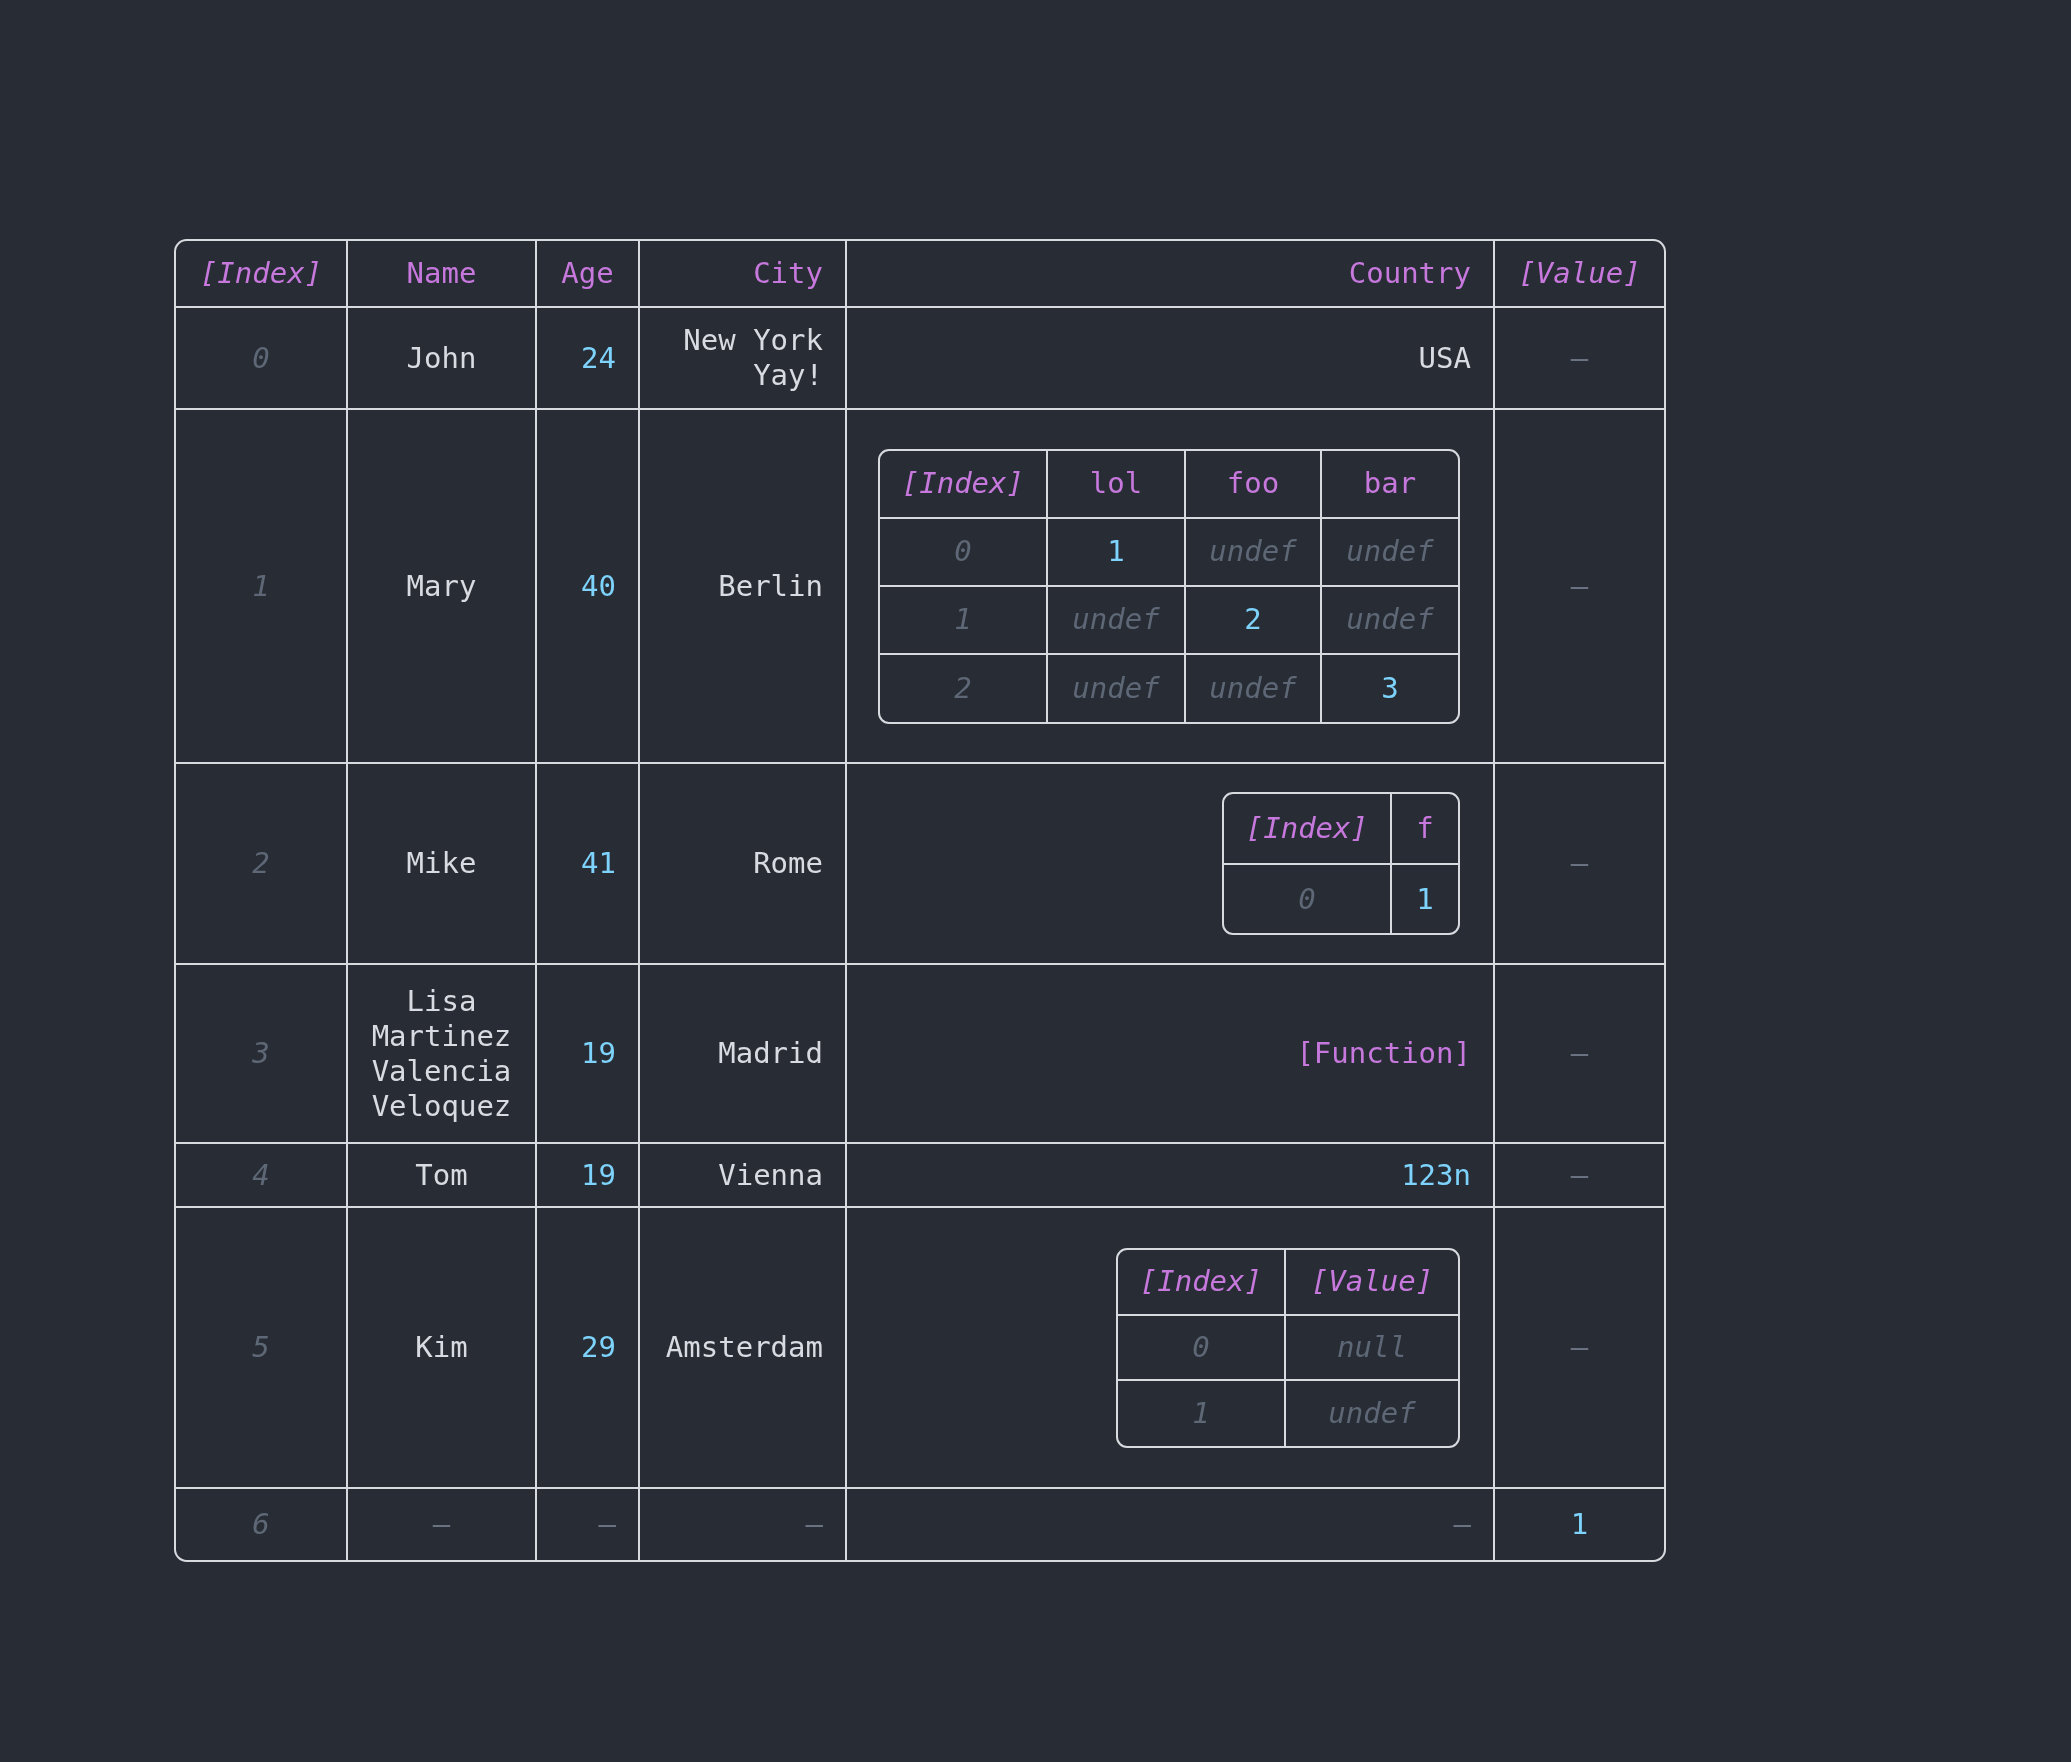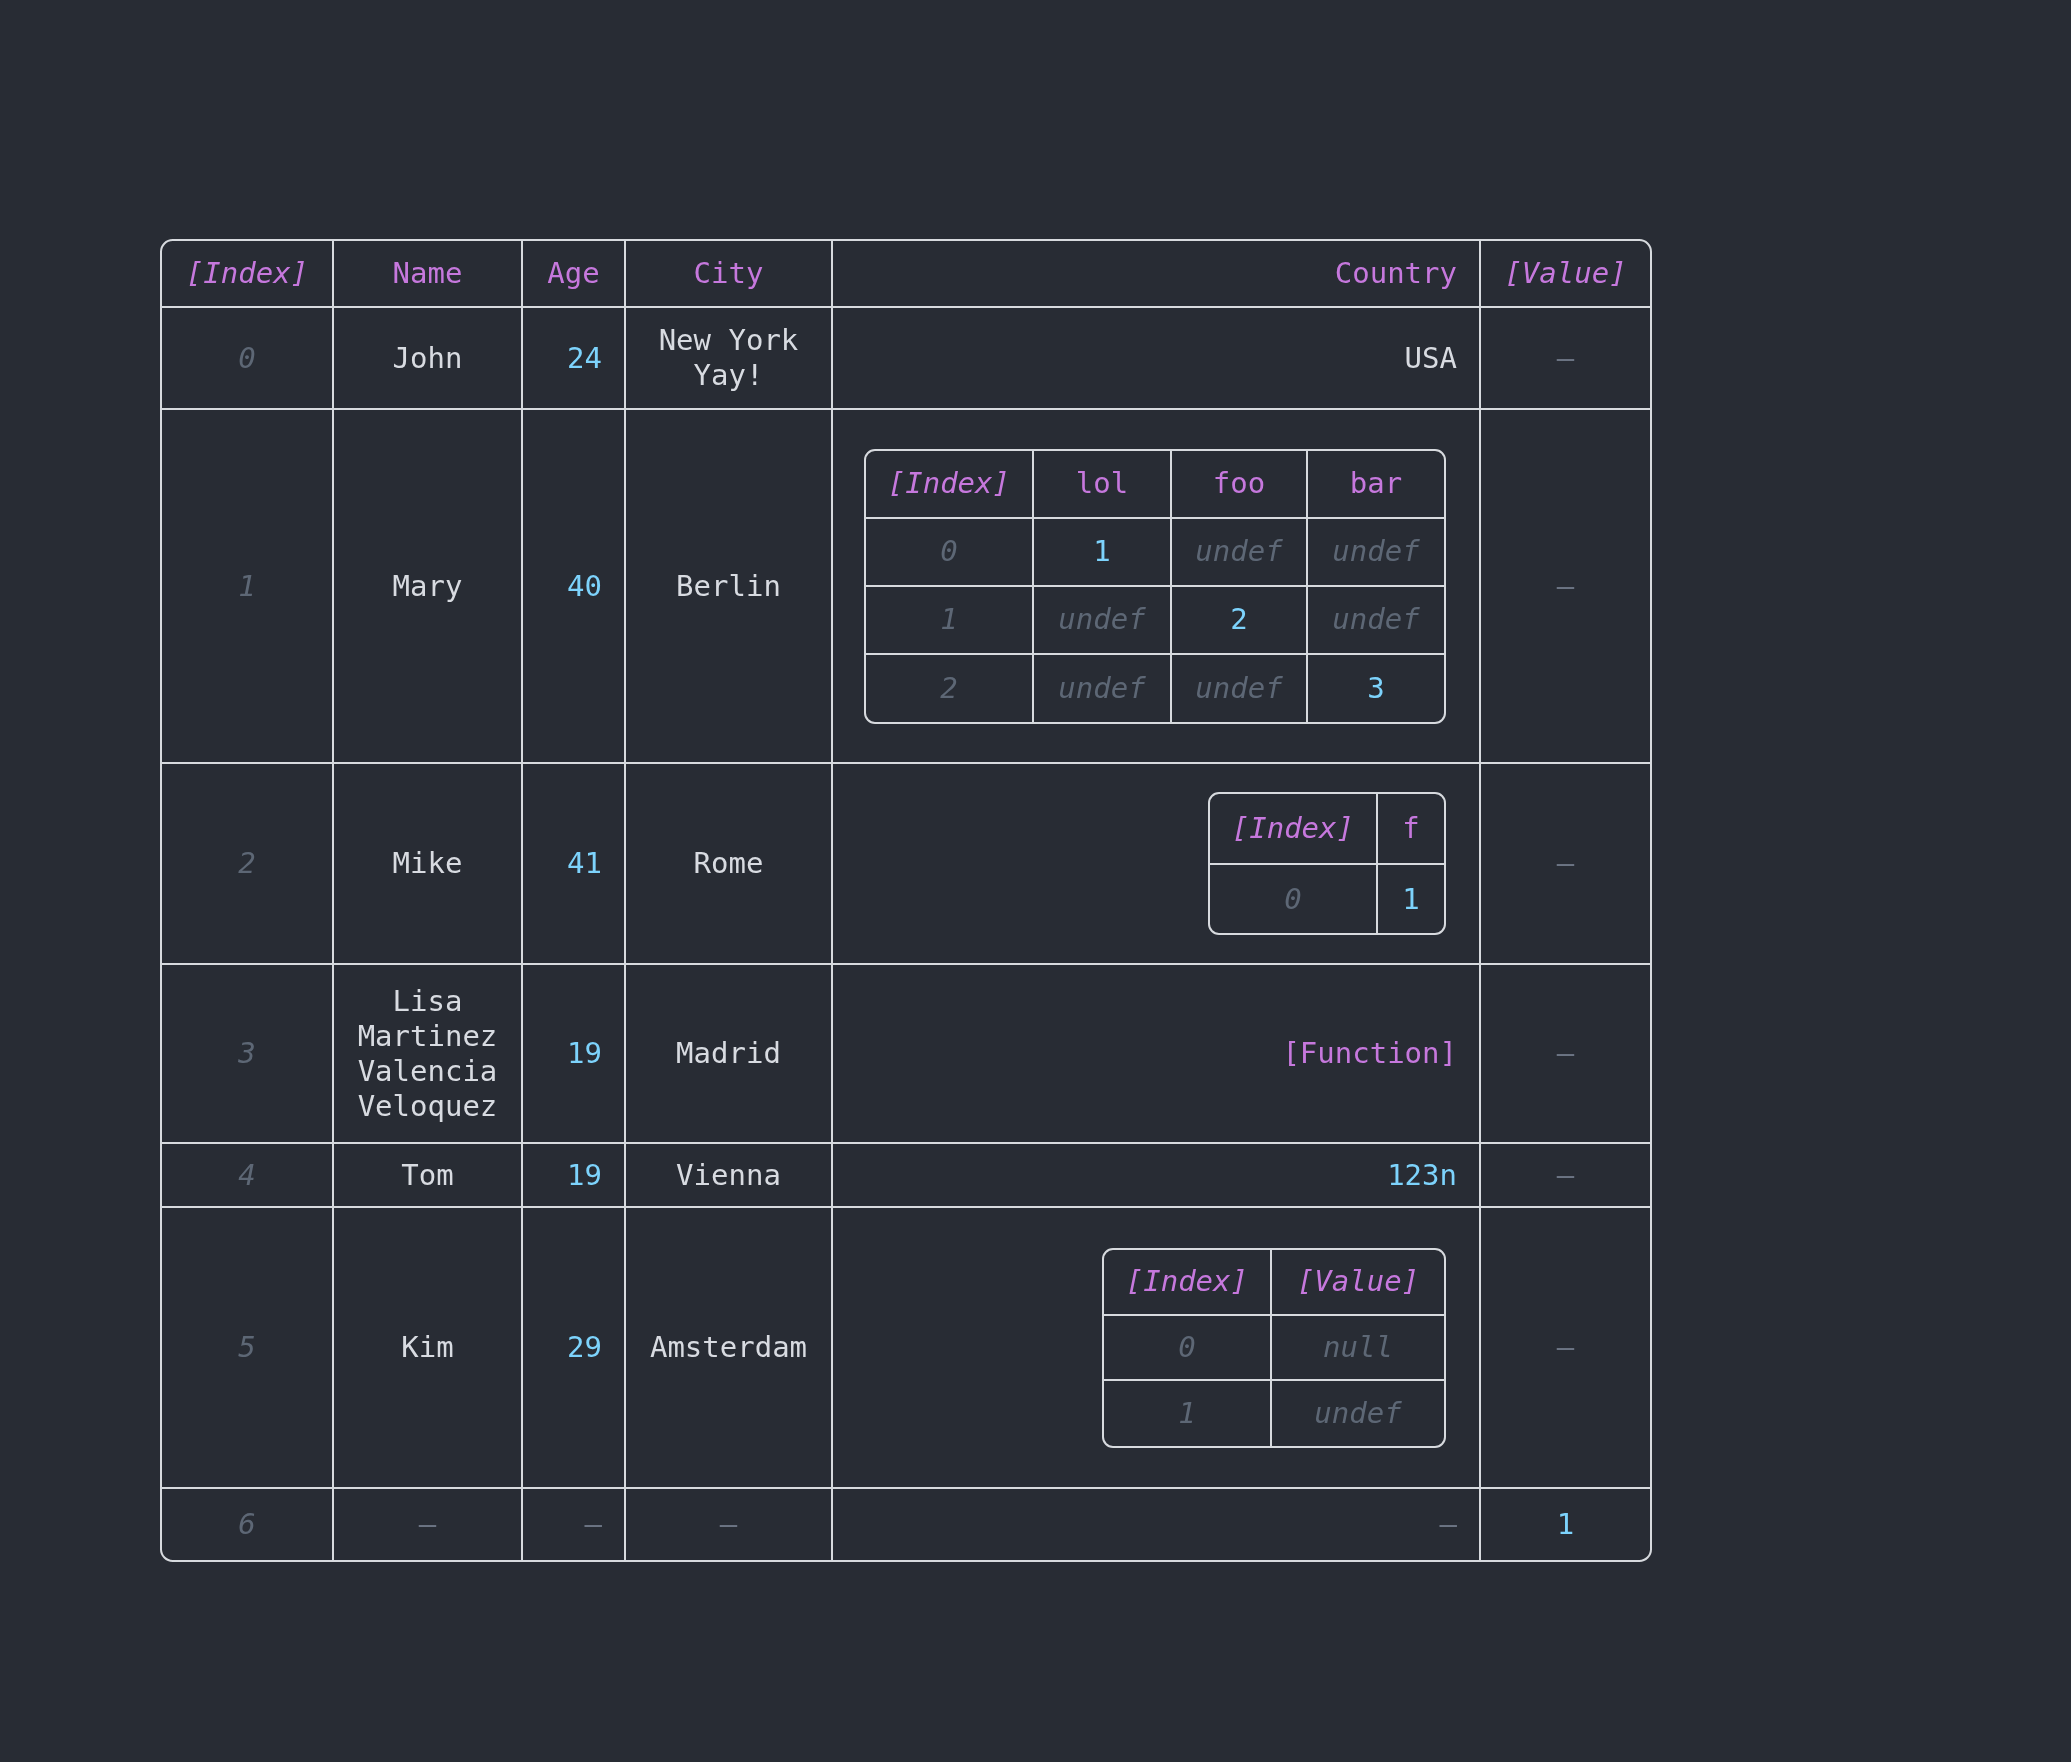--- a/index.html
+++ b/index.html
@@ -9,21 +9,21 @@
   }
   body {
     width: 2072px;
     height: 1762px;
     position: relative;
     font-family: "DejaVu Sans Mono", monospace;
     overflow: hidden;
   }
   .wrap {
     position: absolute;
-    left: 160px;
+    left: 174px;
     top: 239px;
   }
   table.boxed {
     border-collapse: separate;
     border-spacing: 0;
     table-layout: fixed;
     border: 2.7px solid #d7dade;
   }
   table.main { border-radius: 12.7px; }
   table.sub  { border-radius: 11px; margin: 0 33px 0 auto; }
@@ -34,21 +34,21 @@
     padding: 0 22px;
     vertical-align: middle;
     overflow: hidden;
   }
   
   .boxed > tbody > tr > *:not(:last-child) { border-right: 2.7px solid #d7dade; }
   .boxed > tbody > tr:not(:last-child) > * { border-bottom: 2.7px solid #d7dade; }
 
   
   .ac { text-align: center; }
-  .al { text-align: center; }
+  .al { text-align: right; }
   .ar { text-align: right; margin-top: 24px; }
 
   
   .hdr  { color: #c678dd; }                      
   .it   { font-style: italic; }
   .txt  { color: #d8dbe1; }                      
   .num  { color: #7dd3fc; }                      
   .mut  { color: #5d6775; font-style: italic; }  
   .dash { color: #6b7483; font-weight: bold; font-style: normal; }
 

